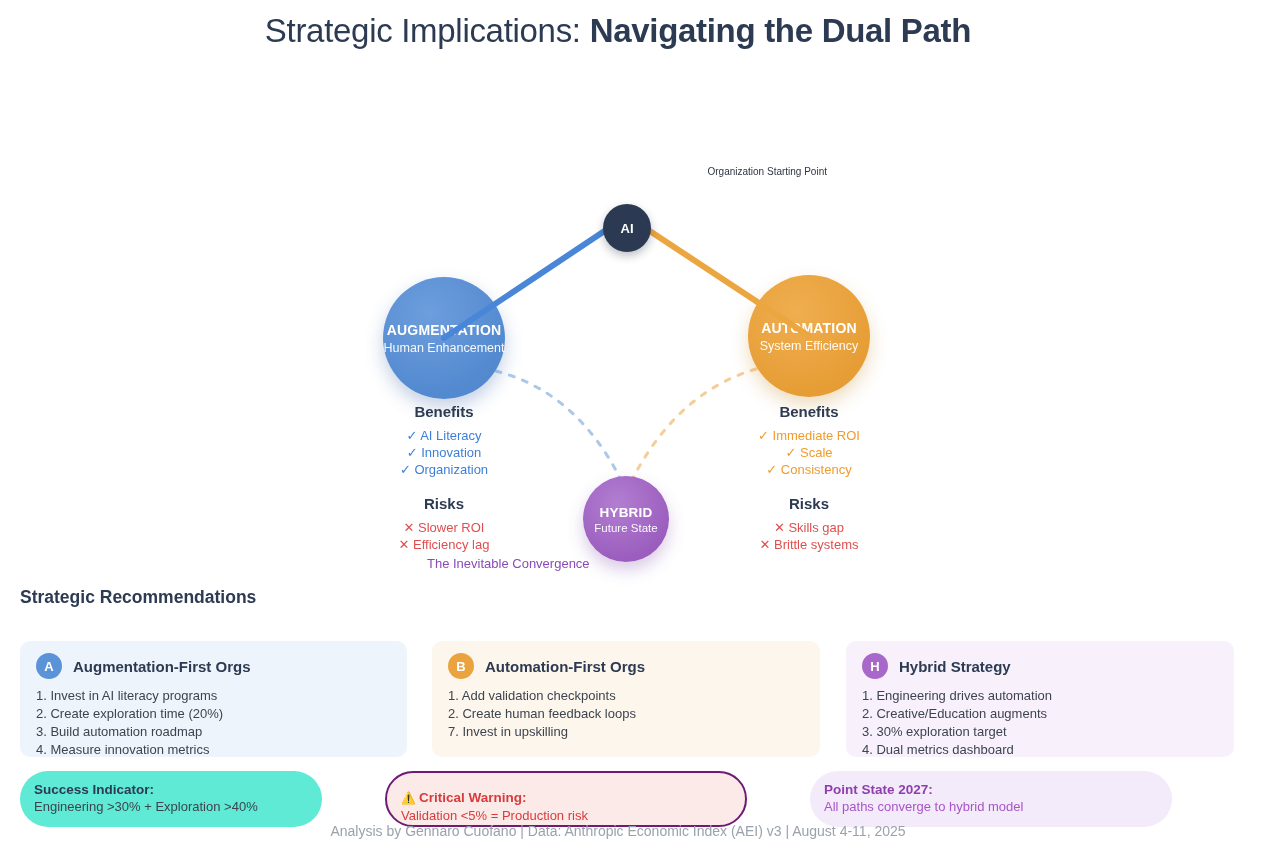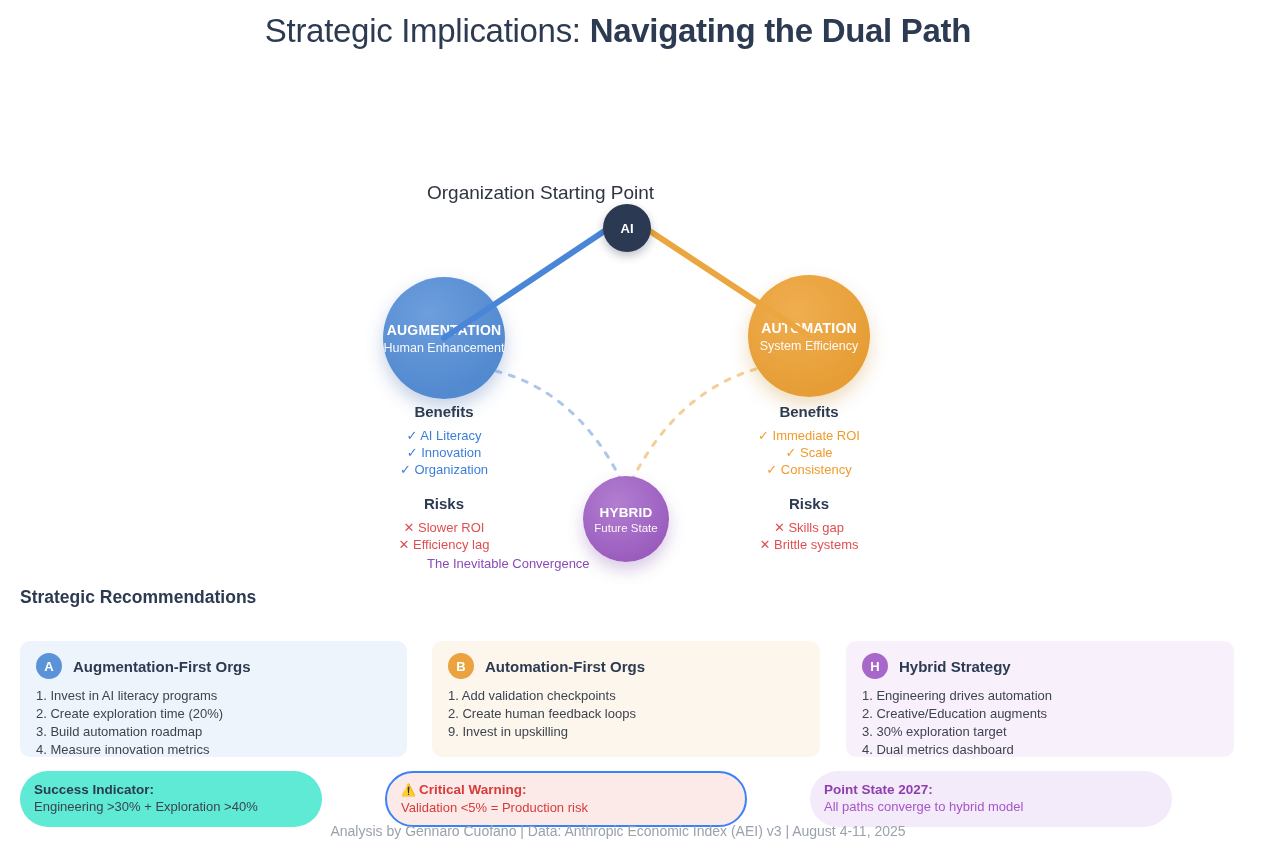--- a/index.html
+++ b/index.html
@@ -7,22 +7,22 @@
               font-family:"Liberation Sans", sans-serif; }
   .stage { position:relative; width:1236px; height:852px; }
 
   
   .page-title { position:absolute; top:12px; left:0; width:100%; text-align:center;
                 font-size:33px; color:#2c3a52; letter-spacing:-0.3px; }
   .page-title .light { font-weight:500; }
   .page-title .bold  { font-weight:800; }
 
   
-  .start-label { position:absolute; top:166px; left:427px; width:400px; text-align:left;
-                 font-size:19px; color:#2f3542;margin-top:16px; }
+  .start-label { position:absolute; top:166px; left:427px; width:400px; text-align:right;
+                 font-size:10px; color:#2f3542; }
   svg.links { position:absolute; left:0; top:0; z-index:2; pointer-events:none; }
   .node { position:absolute; border-radius:50%; display:flex; flex-direction:column;
           align-items:center; justify-content:center; color:#fff; text-align:center; }
   .node-ai { left:603px; top:204px; width:48px; height:48px; background:#2b3a52;
              font-size:13px; font-weight:700; z-index:3;
              box-shadow:0 4px 10px rgba(20,30,50,.28); }
   .node-aug { left:383px; top:277px; width:122px; height:122px; z-index:1;
               background:radial-gradient(circle at 38% 30%, #6d9edd 0%, #5289cf 72%);
               box-shadow:0 8px 18px rgba(60,100,170,.30); }
   .node-auto { left:748px; top:275px; width:122px; height:122px; z-index:1;
@@ -64,22 +64,22 @@
   .card-title { font-size:15px; font-weight:700; color:#2c3a52; }
   .card-items .list-item { font-size:13px; color:#3d4450; line-height:18px; }
 
   
   .pill { position:absolute; top:771px; height:56px; border-radius:28px; padding:10px 18px 10px 14px; }
   .pill-title { font-size:13.5px; font-weight:700; line-height:17px; }
   .pill-text  { font-size:13px; line-height:17px; }
   .pill-success { left:20px; width:302px; background:#5eead4; }
   .pill-success .pill-title { color:#2c3a52; }
   .pill-success .pill-text  { color:#3d4450; }
-  .pill-warning { left:385px; width:362px; background:#fceae8; border:2px solid #3b82f6;
-                  padding-top:8px; }
+  .pill-warning { left:385px; width:362px; background:#fceae8; border:2px solid #701a75;
+                  padding-top:16px; }
   .pill-warning .pill-title { color:#d63c3c; }
   .pill-warning .pill-text  { color:#d63c3c; }
   .warn-icon { font-size:12px; margin-right:3px; }
   .pill-future { left:810px; width:362px; background:#f3eafa; }
   .pill-future .pill-title { color:#8e3fad; }
   .pill-future .pill-text  { color:#a855c8; }
 
   .footer { position:absolute; top:823px; left:0; width:100%; text-align:center;
             font-size:14px; color:#9aa2ab; }
 </style>
@@ -174,21 +174,21 @@
   </div>
 
   <div class="card card-b">
     <div class="card-head">
       <div class="badge badge-b">B</div>
       <div class="card-title">Automation-First Orgs</div>
     </div>
     <div class="card-items">
         <div class="list-item">1. Add validation checkpoints</div>
         <div class="list-item">2. Create human feedback loops</div>
-        <div class="list-item">9. Invest in upskilling</div>
+        <div class="list-item">7. Invest in upskilling</div>
       </div>
   </div>
 
   <div class="card card-h">
     <div class="card-head">
       <div class="badge badge-h">H</div>
       <div class="card-title">Hybrid Strategy</div>
     </div>
     <div class="card-items">
         <div class="list-item">1. Engineering drives automation</div>

